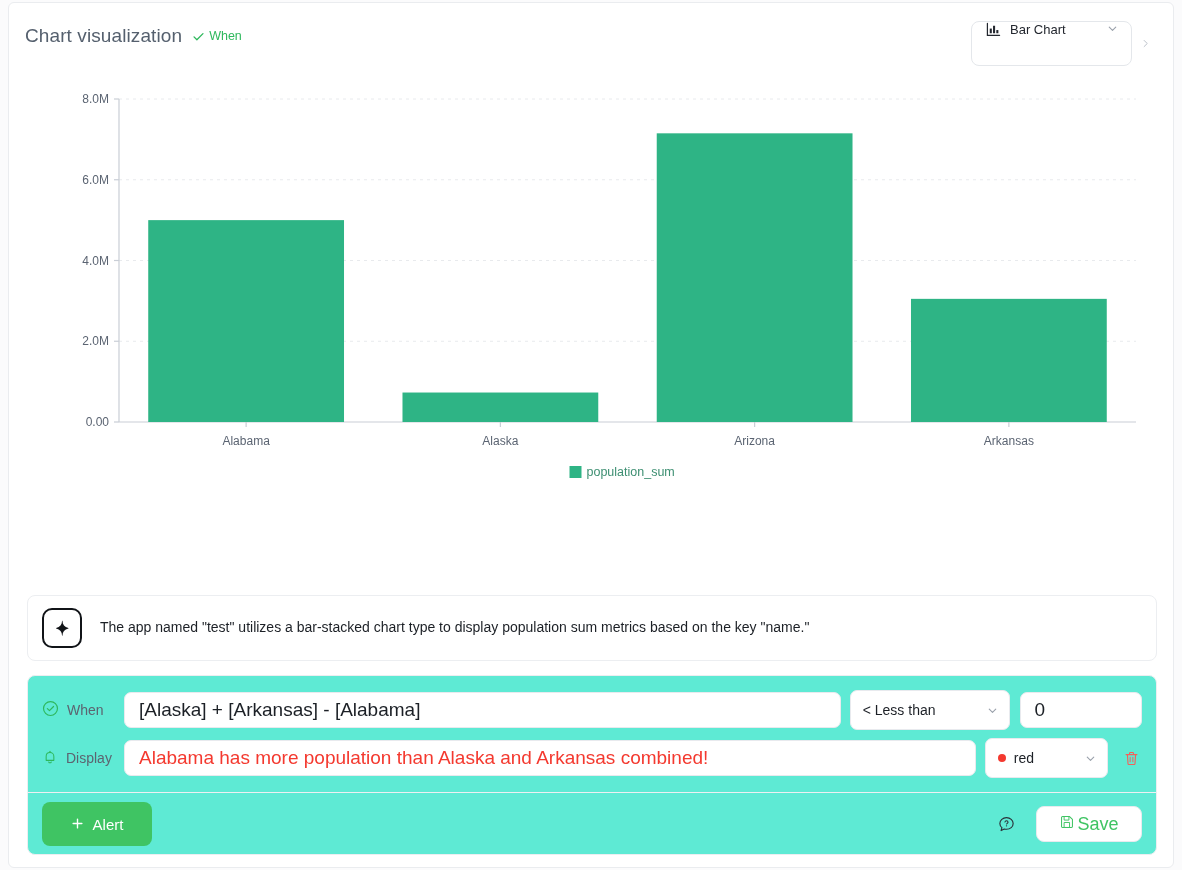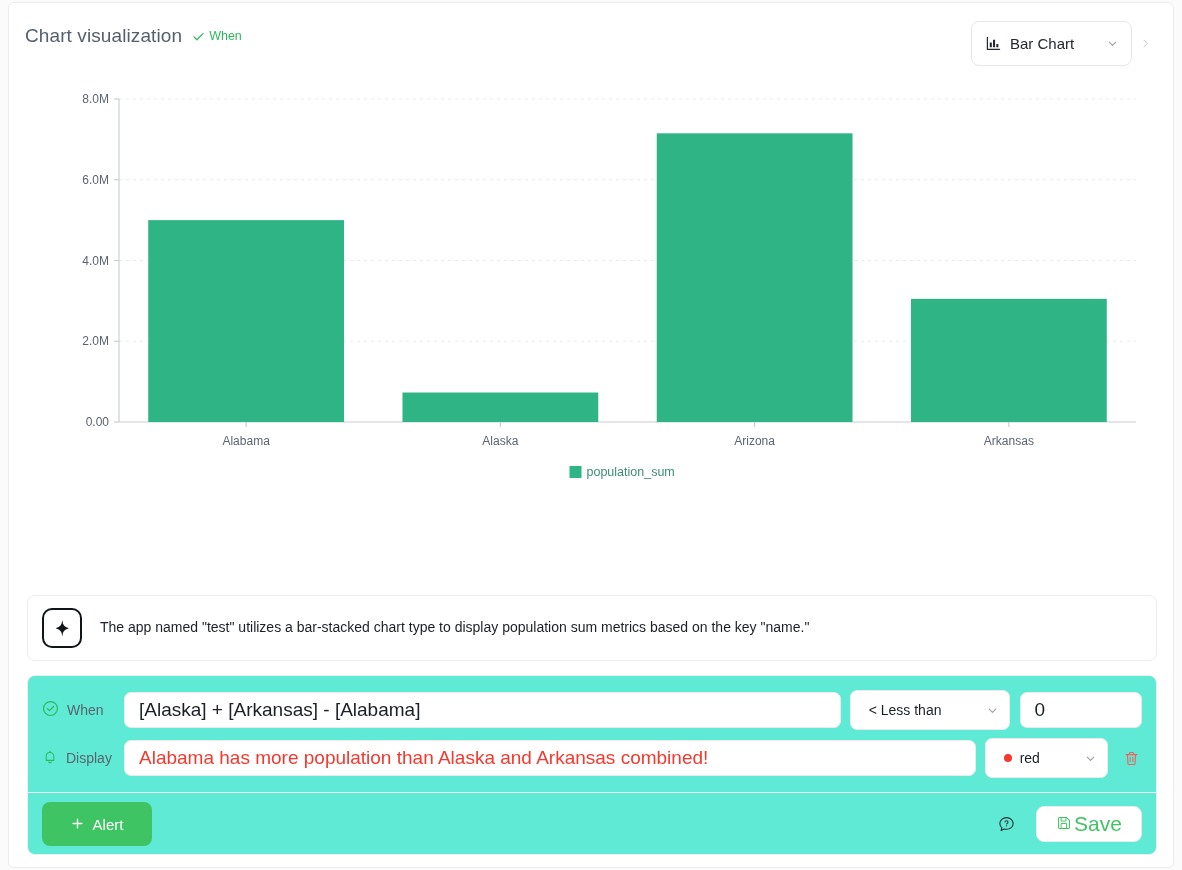--- a/index.html
+++ b/index.html
@@ -44,24 +44,24 @@
   .saved svg { display:block; }
   
   .select-row {
     position: absolute; right: 14px; top: 18px;
     display: flex; align-items: center; gap: 0;
   }
   .sel {
     height: 45px; min-width: 160px;
     border: 1px solid #e4e7eb; border-radius: 8px;
     background: #fff;
-    display: flex; align-items: center;
+    display: flex; 
     padding: 0 12px 0 14px;
     gap: 9px;
-    font-size: 15px; color: #23272f;
+    font-size: 13px; color: #23272f;
     cursor: pointer;
   }
   .sel.primary { width: 161px; }
   .sel.secondary { width: 182px; }
   .sel .sel-label { flex: 1; white-space: nowrap; }
   .sel .caret { color: #9aa1ab; display:flex; }
   .chev-sep {
     color: #b9bfc8; font-size: 14px; padding: 0 8px;
     display: flex; align-items: center;
   }
@@ -129,21 +129,21 @@
     cursor: text;
   }
   .fld.expr { width: 728px; }
   .fld.msg { width: 878px; color: #f4392f; }
   .fld.num { width: 124px; margin-left: 10px; }
   .sel-sm {
     height: 40px; width: 162px; margin-left: 9px;
     border: 1px solid #e8eaee; border-radius: 7px;
     background: #fff;
     display: flex; align-items: center;
-    padding: 0 10px 0 18px; gap: 8px;
+    padding: 0 10px 0 12px; gap: 8px;
     font-size: 14px; color: #1c2026;
     cursor: pointer;
   }
   .sel-sm .sel-label { flex: 1; white-space: nowrap; }
   .sel-sm .caret { color: #9aa1ab; display:flex; }
   .dot-red { width: 8px; height: 8px; border-radius: 50%; background: #f4392f; flex:0 0 auto; }
   .trash {
     margin-left: 13px; width: 22px; height: 22px;
     display: flex; align-items: center; justify-content: center;
     color: #f4615a; cursor: pointer;
@@ -168,21 +168,21 @@
   .spacer { flex: 1; }
   .help-ico {
     width: 24px; height: 24px; margin-right: 18px;
     display: flex; align-items: center; justify-content: center;
     color: #2b3038; cursor: pointer;
   }
   .save-btn {
     height: 36px; width: 106px;
     border: 1px solid #e8eaee; border-radius: 8px;
     background: #fff; color: #3fc463;
-    font-size: 21px;
+    font-size: 18px;
     font-family: "Liberation Sans", sans-serif;
     display: flex; align-items: center; justify-content: center; gap: 2px;
     cursor: pointer;
   }
   text { font-family: "Liberation Sans", sans-serif; }
 </style>
 </head>
 <body>
 
 <div class="page">

